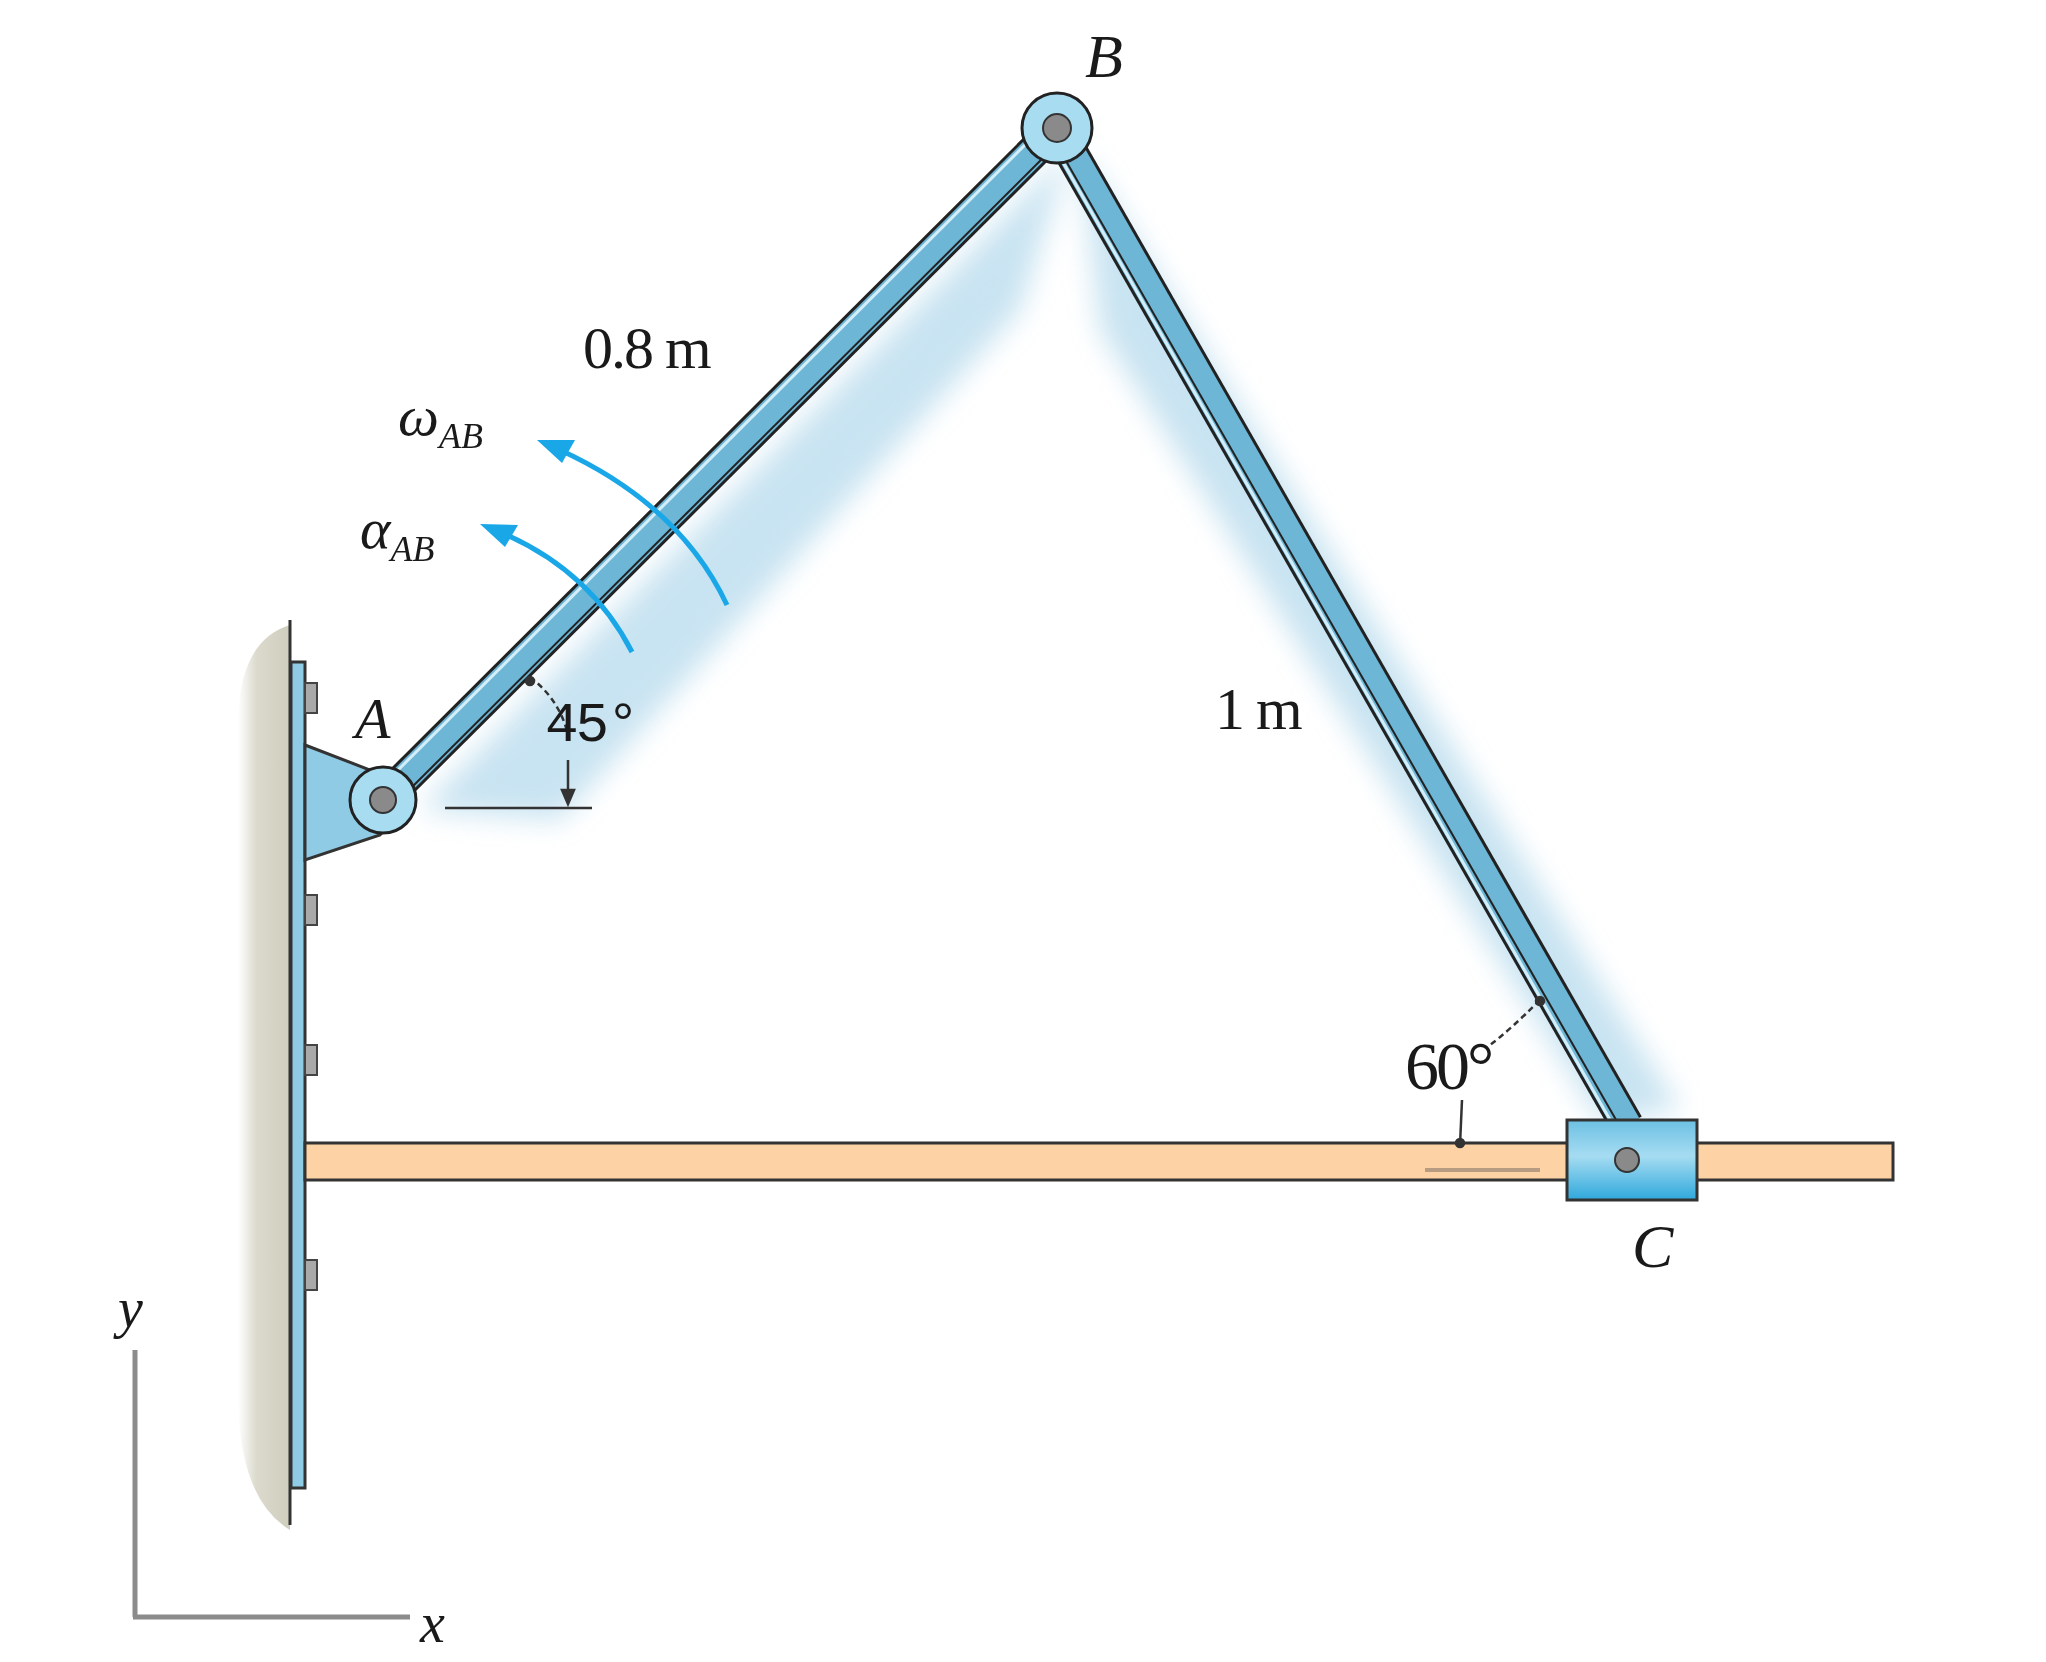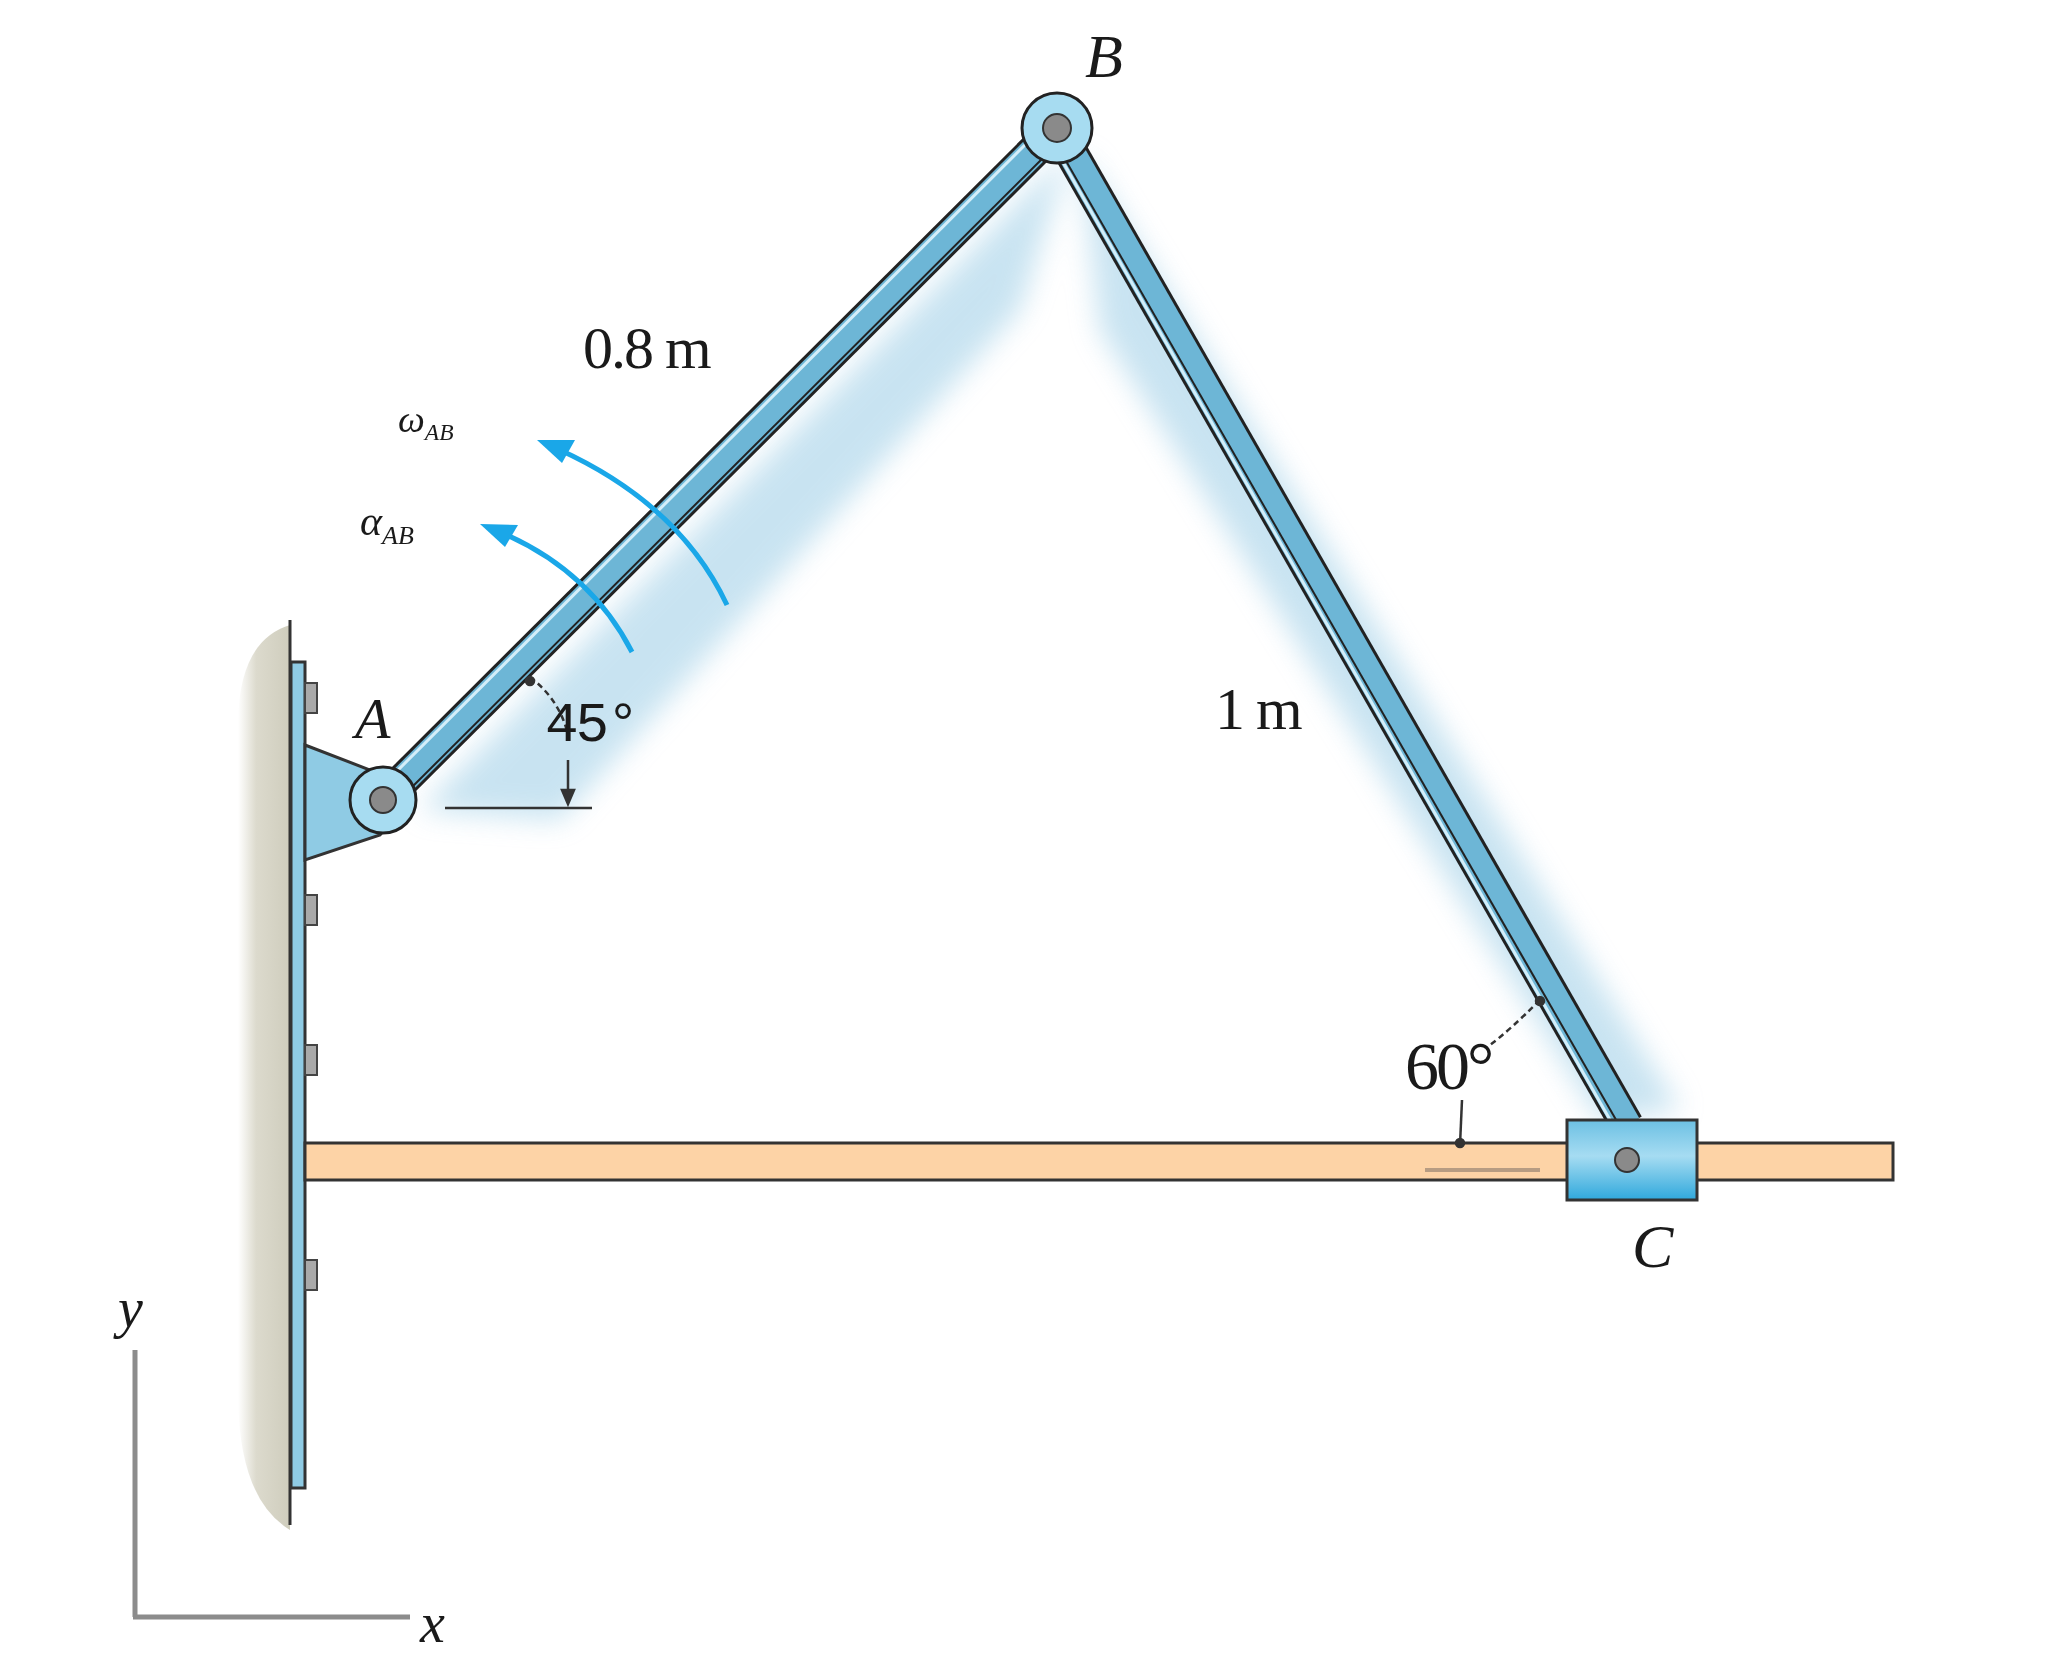--- a/index.html
+++ b/index.html
@@ -114,22 +114,22 @@
 
   <div class="lbl it" style="left:1085px;top:25px;font-size:62px;">B</div>
   <div class="lbl it" style="left:355px;top:690px;font-size:58px;">A</div>
   <div class="lbl it" style="left:1632px;top:1215px;font-size:62px;">C</div>
 
   <div class="lbl" style="left:583px;top:318px;font-size:60px;letter-spacing:-2px;">0.8 m</div>
   <div class="lbl" style="left:1215px;top:679px;font-size:60px;letter-spacing:-2px;">1 m</div>
   <div class="lbl" style="left:545px;top:698px;font-size:56px;letter-spacing:-3px;font-family:Liberation Mono, monospace;">45°</div>
   <div class="lbl" style="left:1405px;top:1032px;font-size:68px;letter-spacing:-3px;">60°</div>
 
-  <div class="lbl it" style="left:398px;top:400px;font-size:38px;">
+  <div class="lbl it" style="left:398px;top:387px;font-size:58px;">
     <span>ω</span><span class="sub">AB</span>
   </div>
-  <div class="lbl it" style="left:360px;top:500px;font-size:42px;">
+  <div class="lbl it" style="left:360px;top:500px;font-size:58px;">
     <span>α</span><span class="sub">AB</span>
   </div>
 
   <div class="lbl it" style="left:118px;top:1280px;font-size:56px;">y</div>
   <div class="lbl it" style="left:420px;top:1595px;font-size:56px;">x</div>
 </div>
 
 </body></html>

